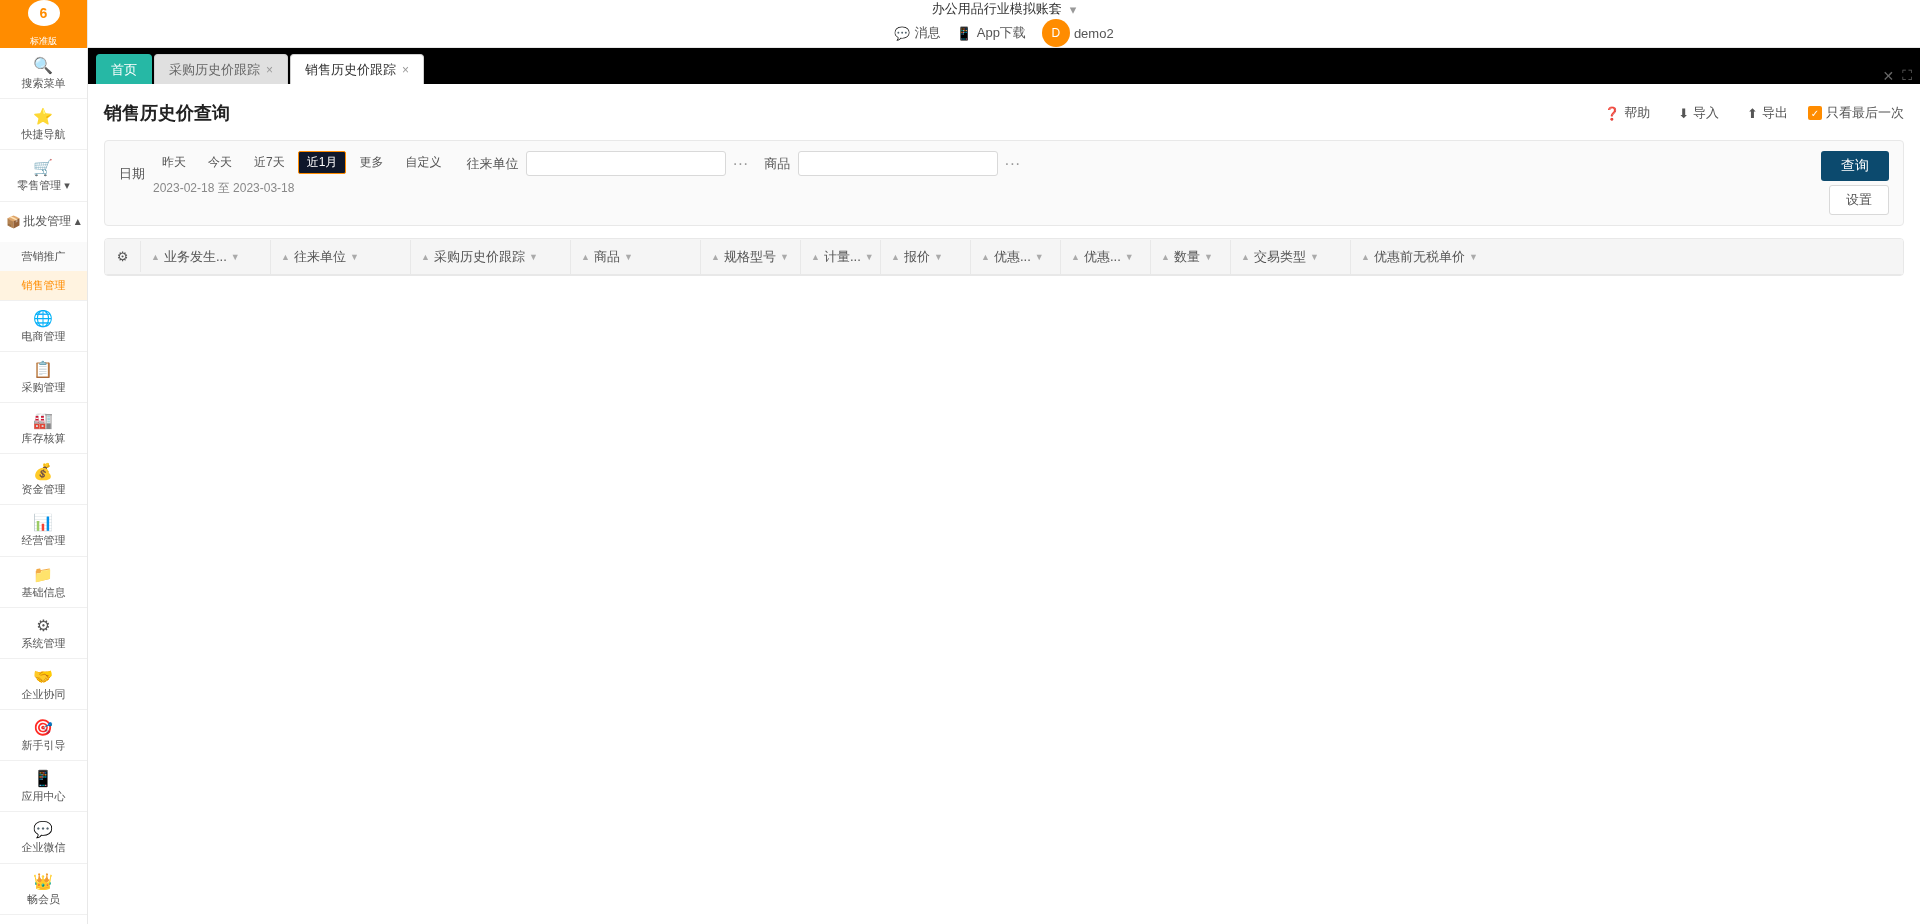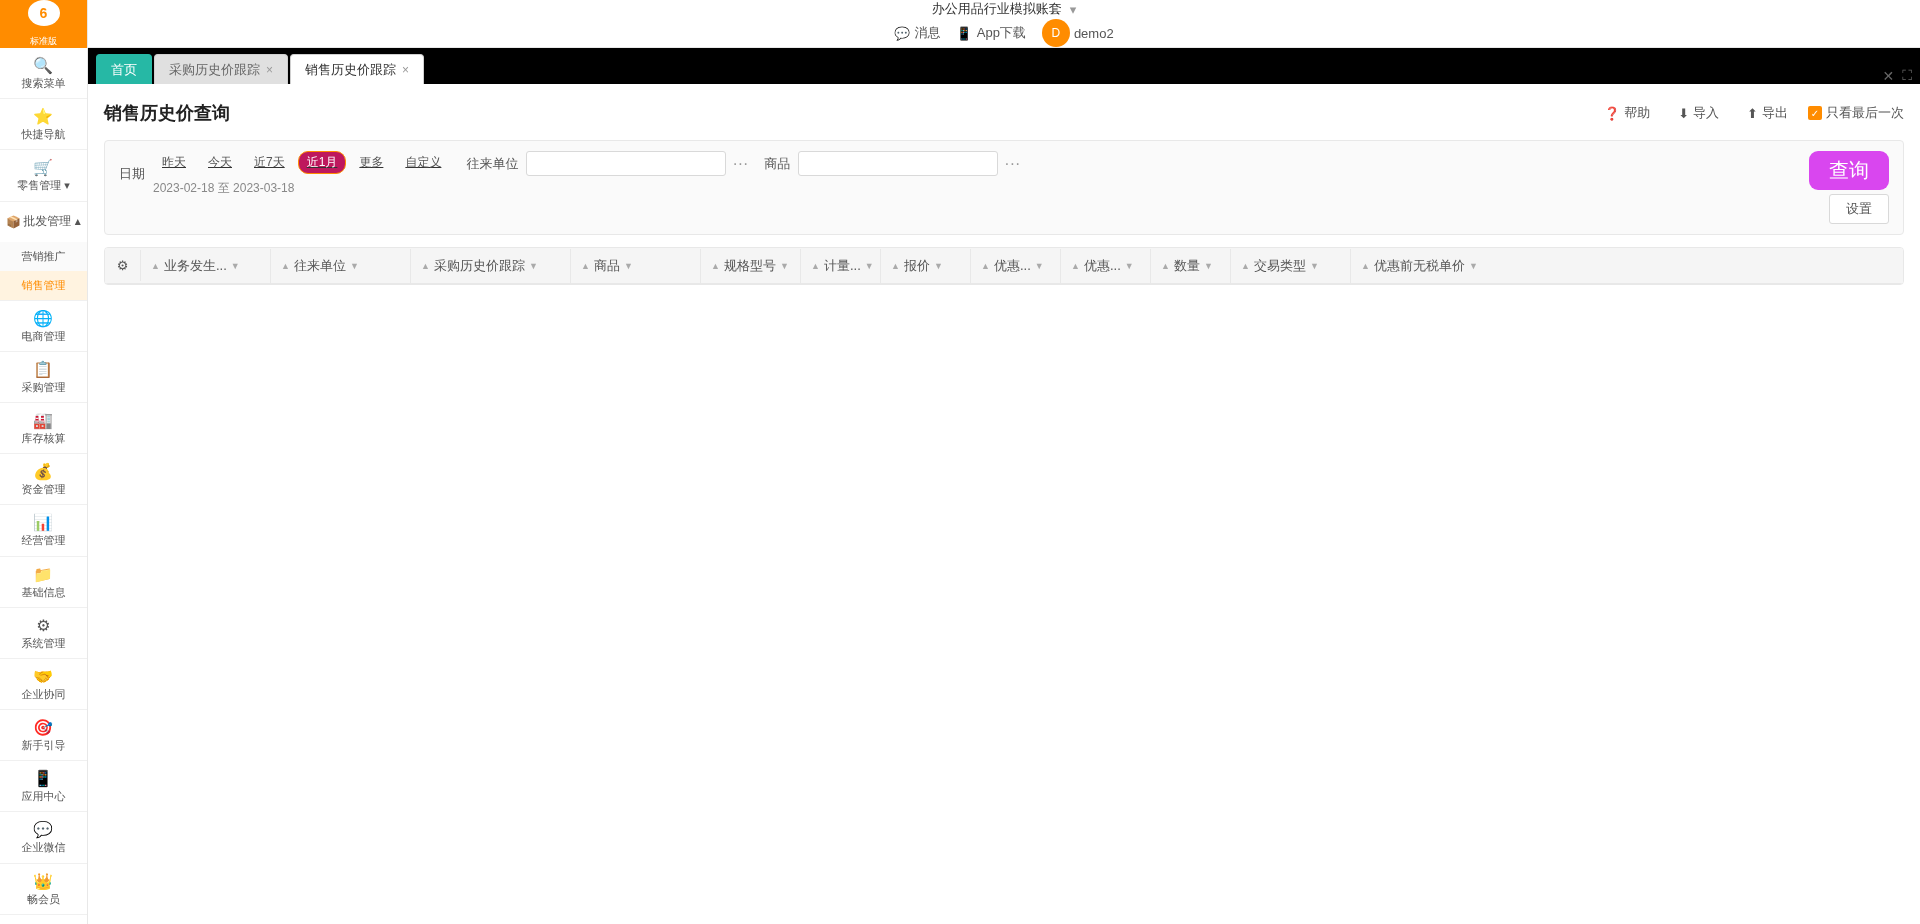--- a/index.html
+++ b/index.html
@@ -51,28 +51,28 @@
     .page-header-actions { display: flex; align-items: center; gap: 12px; }
     .header-action-btn { display: flex; align-items: center; gap: 4px; font-size: 13px; color: #555; cursor: pointer; padding: 4px 8px; border-radius: 3px; }
     .header-action-checkbox { display: flex; align-items: center; gap: 4px; font-size: 13px; color: #555; }
     .checkbox-checked { width: 14px; height: 14px; background: #ff8c00; border-radius: 2px; display: flex; align-items: center; justify-content: center; }
     .checkbox-checked::after { content: '✓'; color: #fff; font-size: 10px; }
 
     
     .filter-bar { background: #fafafa; border: 1px solid #e8e8e8; border-radius: 4px; padding: 10px 14px; margin-bottom: 12px; display: flex; align-items: flex-start; flex-wrap: wrap; gap: 16px; }
     .filter-group { display: flex; align-items: center; gap: 8px; }
     .filter-label { font-size: 13px; color: #555; white-space: nowrap; }
-    .date-buttons { display: flex; gap: 4px; align-items: flex-start; text-decoration: underline; }
+    .date-buttons { display: flex; gap: 4px; align-items: flex-start; }
     .date-btn { padding: 2px 8px; border-radius: 3px; font-size: 12px; cursor: pointer; border: 1px solid transparent; color: #555; background: none; }
-    .date-btn.active { background: #be185d; color: #fff; border-color: #ff8c00; border-radius: 10px; }
+    .date-btn.active { background: #0f172a; color: #fff; border-color: #ff8c00; border-radius: 2px; }
     .date-range { font-size: 12px; color: #888; margin-top: 2px; }
     .filter-input-group { display: flex; align-items: center; gap: 6px; }
     .filter-input { border: 1px solid #d9d9d9; border-radius: 3px; padding: 4px 8px; font-size: 13px; width: 200px; outline: none; }
     .filter-dots { color: #999; cursor: pointer; font-size: 16px; }
-    .query-btn { background: #d946ef; color: #fff; border: none; border-radius: 9px; padding: 6px 20px; font-size: 20px; cursor: pointer; }
+    .query-btn { background: #0c4a6e; color: #fff; border: none; border-radius: 3px; padding: 6px 20px; font-size: 14px; cursor: pointer; }
     .setting-btn { background: #fff; color: #555; border: 1px solid #d9d9d9; border-radius: 3px; padding: 5px 16px; font-size: 13px; cursor: pointer; }
 
     
     .table-container { border: 1px solid #e8e8e8; border-radius: 4px; overflow: hidden; }
     .table-header { display: flex; align-items: center; background: #f5f5f5; border-bottom: 1px solid #e8e8e8; min-height: 36px; }
     .table-cell { padding: 8px 10px; font-size: 13px; color: #555; display: flex; align-items: center; gap: 4px; border-right: 1px solid #e8e8e8; white-space: nowrap; overflow: hidden; text-overflow: ellipsis; }
     .table-cell:last-child { border-right: none; }
     .settings-cell { width: 36px; justify-content: center; flex-shrink: 0; }
     .cell-w1 { width: 130px; flex-shrink: 0; }
     .cell-w2 { width: 140px; flex-shrink: 0; }

